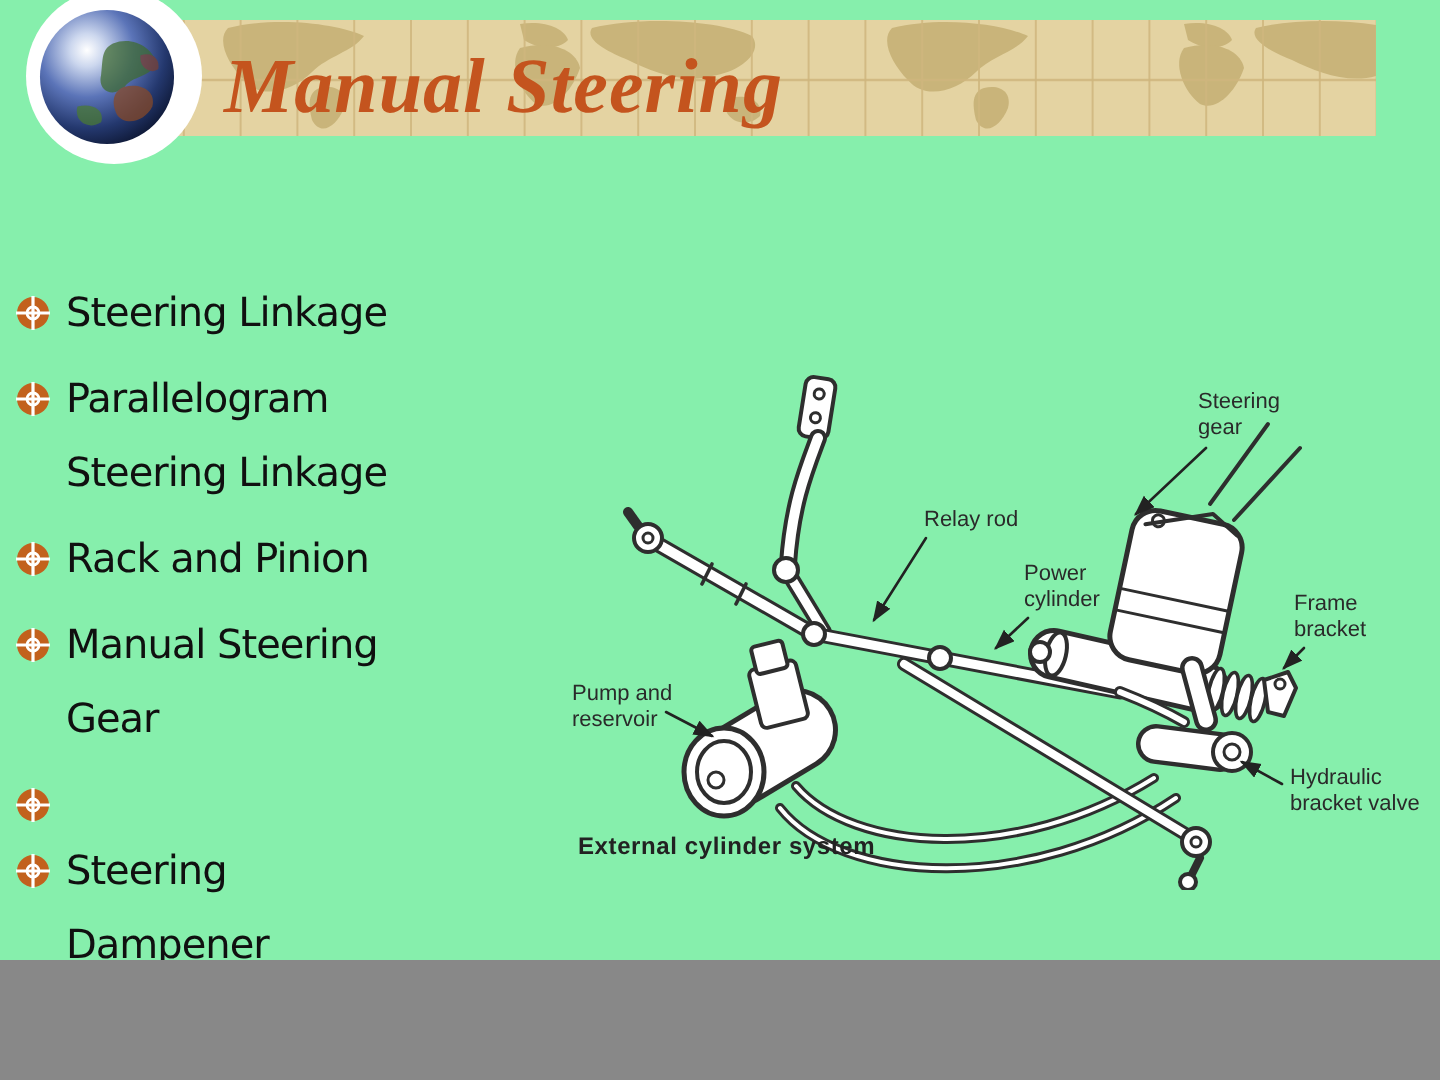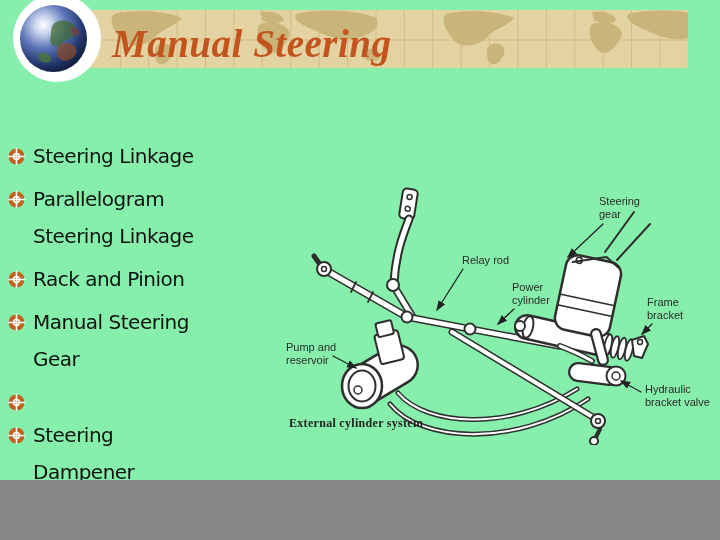--- a/index.html
+++ b/index.html
@@ -33,21 +33,21 @@
     font-family:"Liberation Sans","DejaVu Sans",sans-serif;white-space:pre-line;
   }
   .lbl-steering-gear{left:599px;top:195px;}
   .lbl-relay-rod{left:462px;top:254px;}
   .lbl-power-cylinder{left:512px;top:281px;}
   .lbl-frame-bracket{left:647px;top:296px;}
   .lbl-pump{left:286px;top:341px;}
   .lbl-hydraulic{left:645px;top:383px;}
   .caption{
     position:absolute;left:289px;top:416px;font-size:12px;font-weight:700;
-    color:#222;font-family:Liberation Serif, serif;
+    color:#222;font-family:Liberation Sans, sans-serif;
     letter-spacing:0.3px;white-space:pre-line;
   }
   .page-number{
     position:absolute;left:637px;top:504px;font-size:17px;color:#1a1a1a;
     font-family:"Liberation Serif","DejaVu Serif",serif;
     text-decoration:underline;
   }
 </style>
 </head>
 <body>

